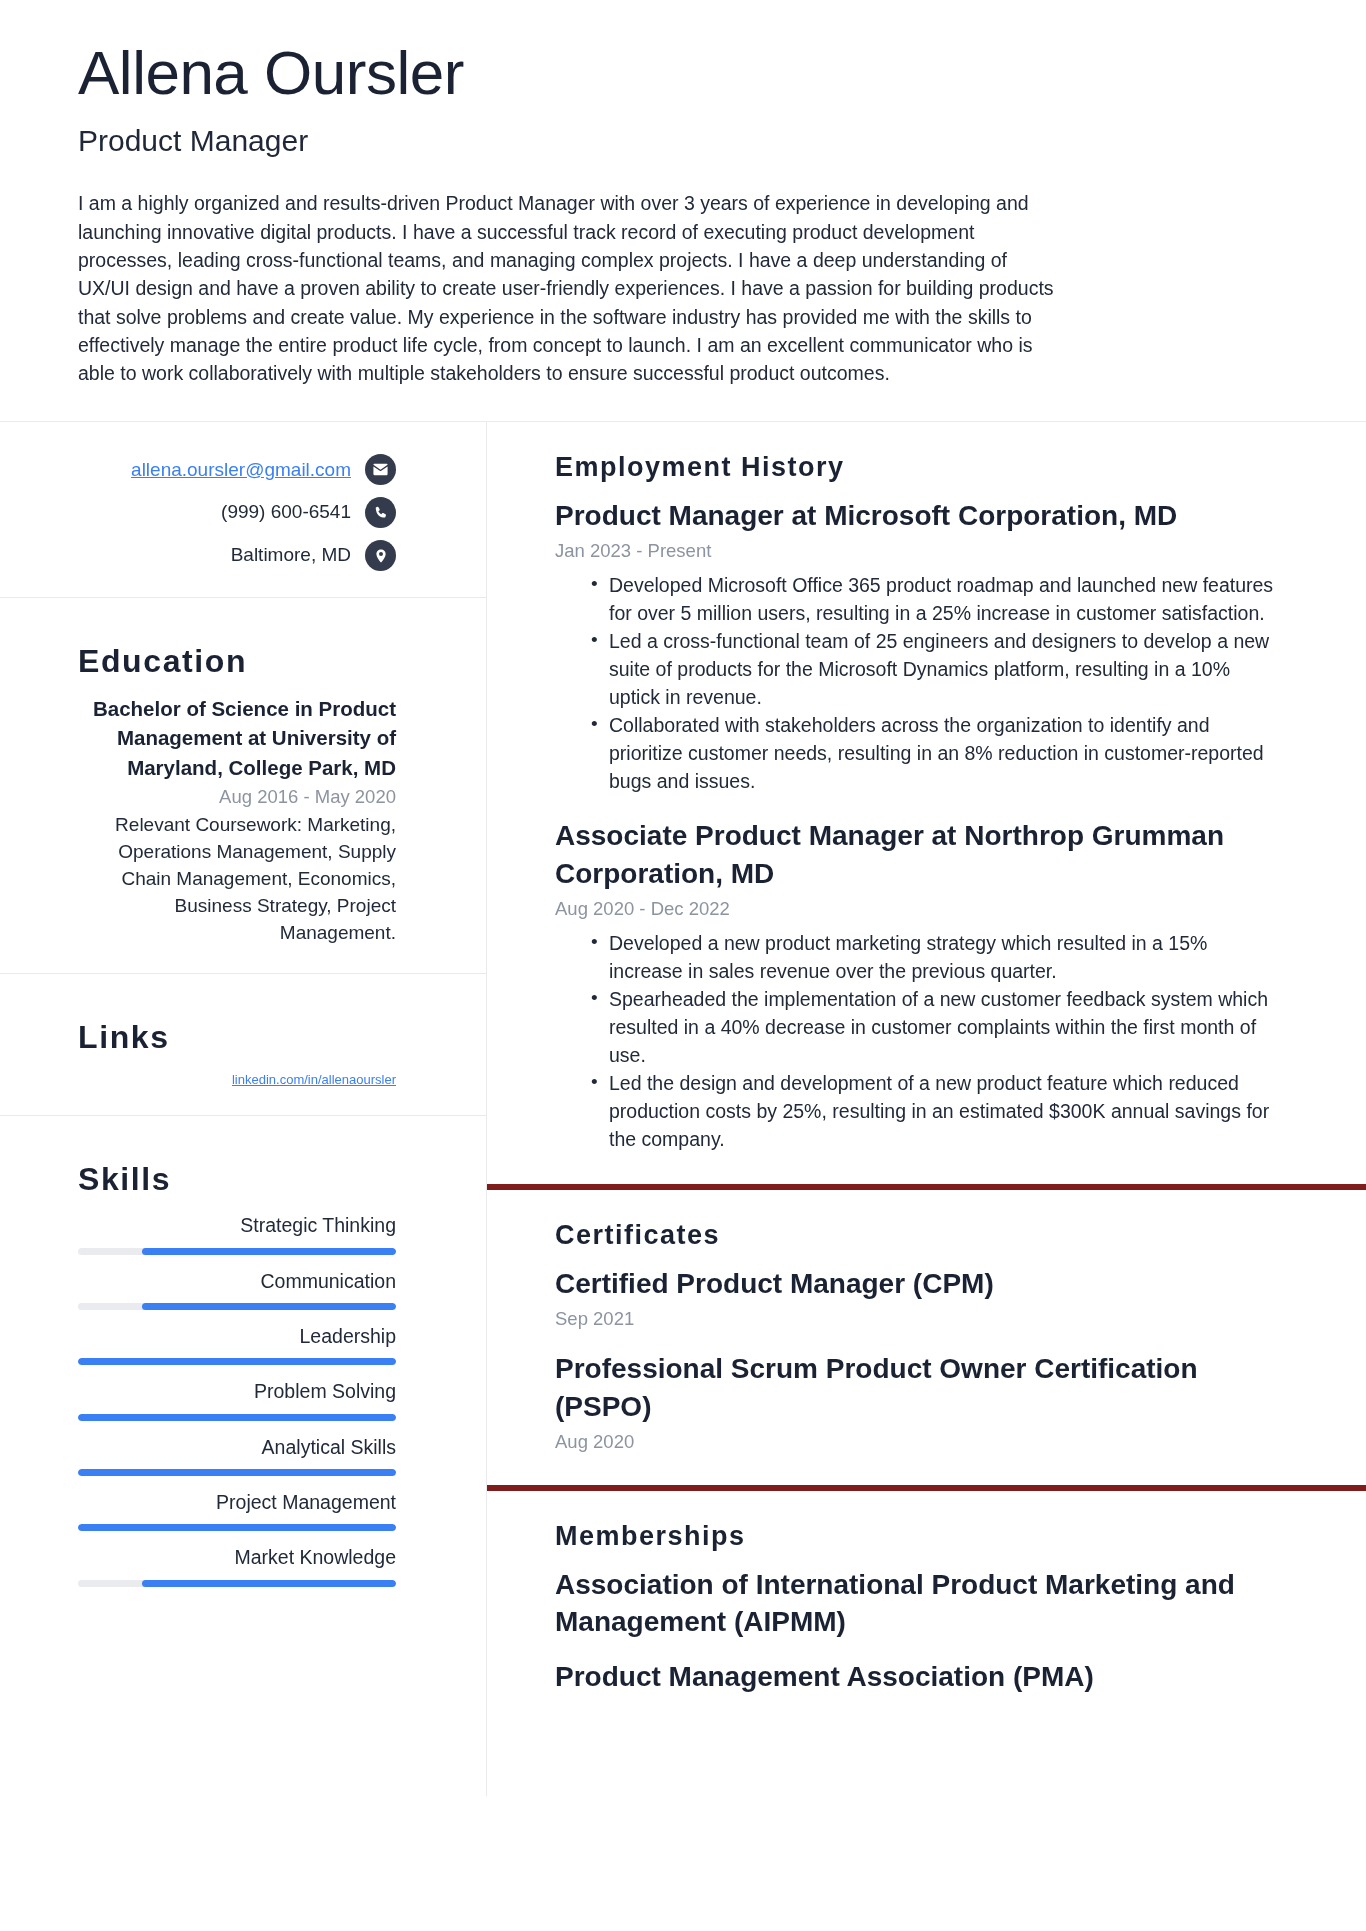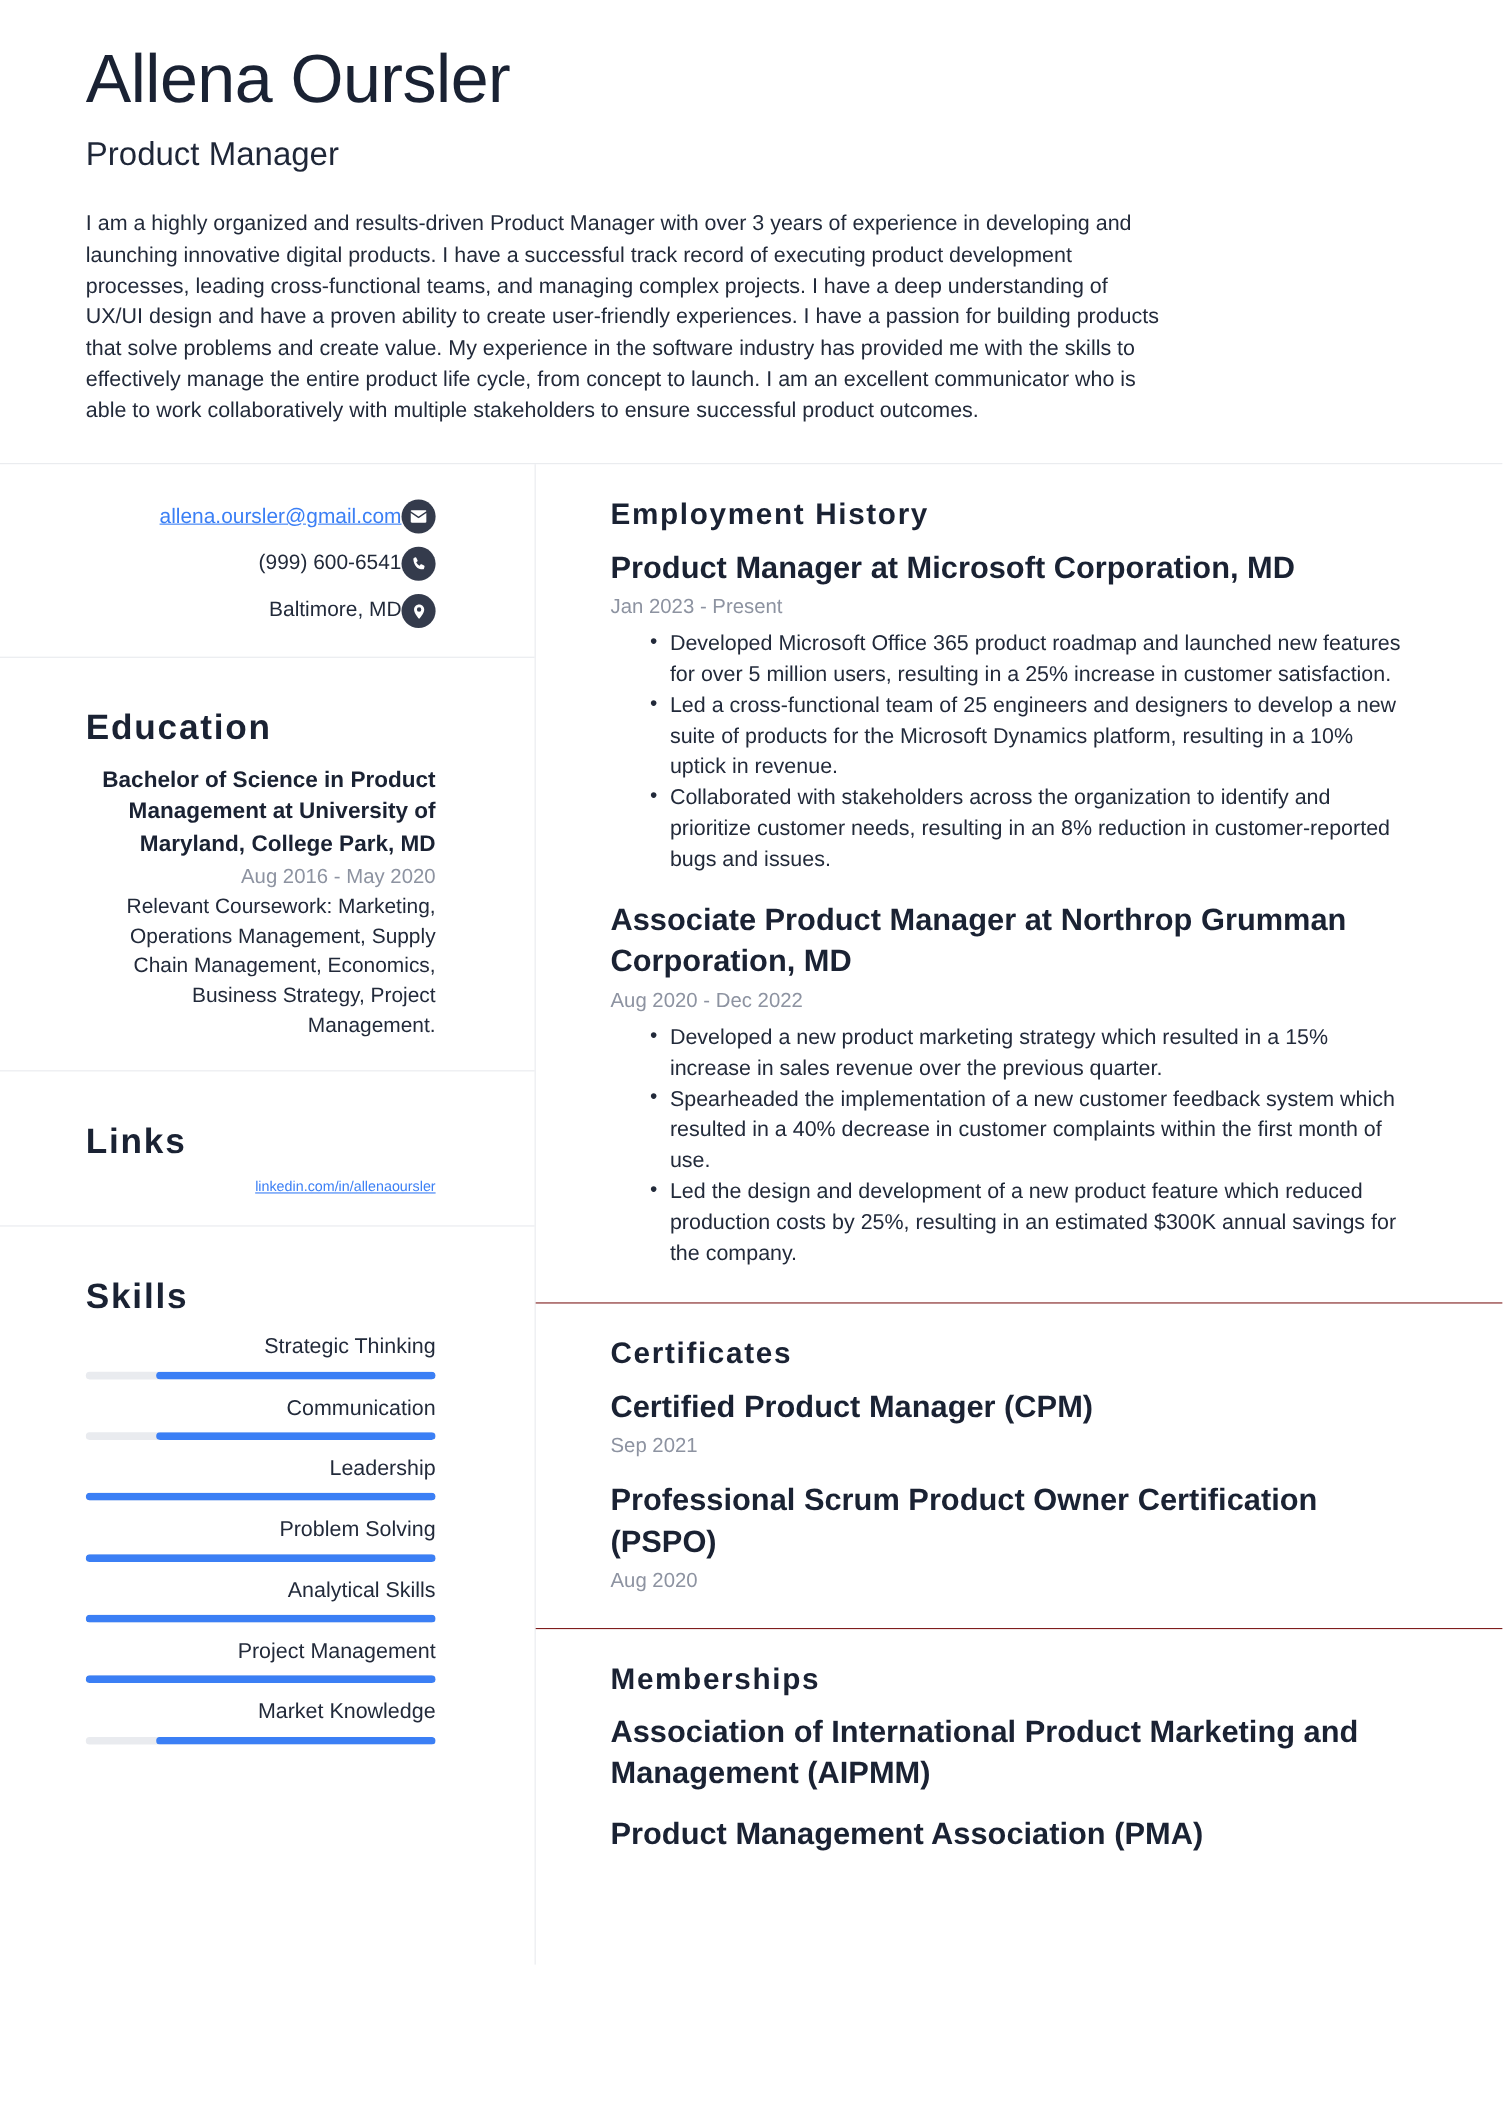--- a/index.html
+++ b/index.html
@@ -77,37 +77,38 @@
   }
 
   .block {
     padding: 26px 90px 26px 78px;
     border-bottom: 1px solid #e8eaee;
   }
   .block:last-child { border-bottom: none; }
 
   .block-right {
     padding: 30px 86px 30px 68px;
-    border-bottom: 1px solid #7f1d1d;
+    border-bottom: 6px solid #7f1d1d;
   }
   .block-right:last-child { border-bottom: none; }
 
   
   .contact-list {
     display: flex;
     flex-direction: column;
     gap: 12px;
     align-items: flex-end;
     padding-top: 6px;
   }
 
   .contact-row {
     display: flex;
     align-items: center;
     justify-content: flex-end;
+    gap: 14px;
   }
 
   .contact-text {
     font-size: 19px;
     color: #222a3a;
     text-align: right;
     line-height: 1.3;
   }
 
   .contact-link {

